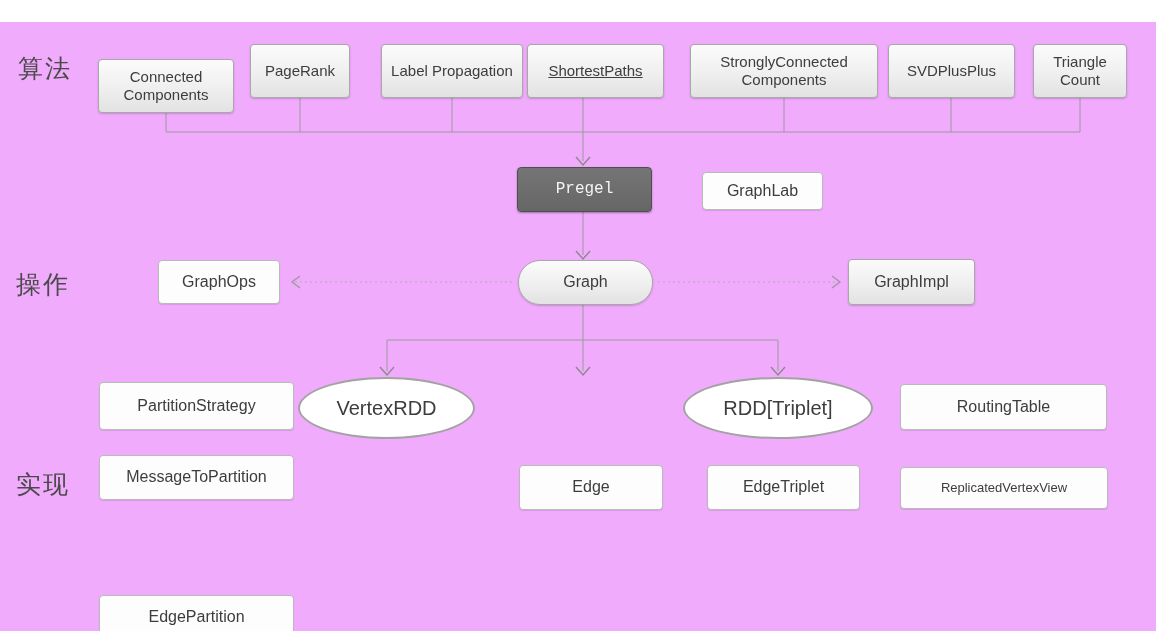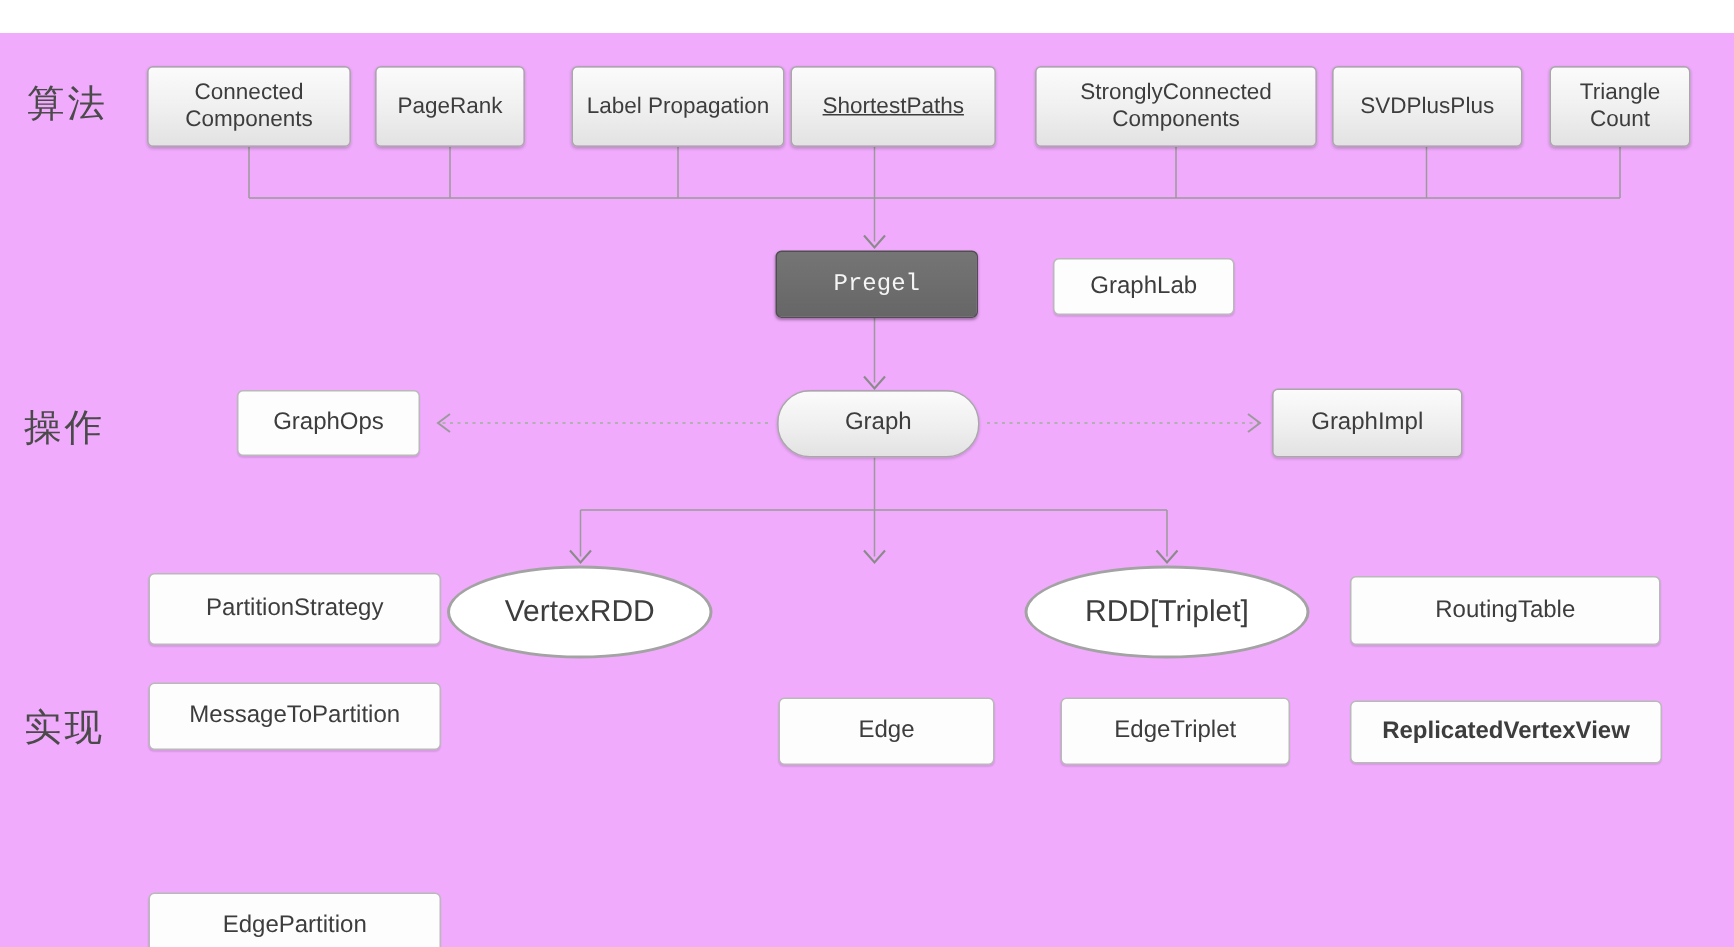--- a/index.html
+++ b/index.html
@@ -79,21 +79,21 @@
     <g stroke="#9a9a9a" stroke-width="1.3" fill="none">
       <path d="M300 254 L292 260 L300 266"></path>
       <path d="M832 254 L840 260 L832 266"></path>
     </g>
   </svg>
 
   <div class="row-label" style="left:18px;top:30px;">算法</div>
   <div class="row-label" style="left:16px;top:246px;">操作</div>
   <div class="row-label" style="left:16px;top:446px;">实现</div>
 
-  <div class="box" style="left:98px;top:22px;width:136px;height:54px;">Connected Components</div>
+  <div class="box" style="left:98px;top:37px;width:136px;height:54px;">Connected Components</div>
   <div class="box" style="left:250px;top:22px;width:100px;height:54px;">PageRank</div>
   <div class="box" style="left:381px;top:22px;width:142px;height:54px;">Label Propagation</div>
   <div class="box" style="left:527px;top:22px;width:137px;height:54px;text-decoration:underline;">ShortestPaths</div>
   <div class="box" style="left:690px;top:22px;width:188px;height:54px;">StronglyConnected Components</div>
   <div class="box" style="left:888px;top:22px;width:127px;height:54px;">SVDPlusPlus</div>
   <div class="box" style="left:1033px;top:22px;width:94px;height:54px;">Triangle Count</div>
 
   <div class="box dark" style="left:517px;top:145px;width:135px;height:45px;">Pregel</div>
   <div class="box plain" style="left:702px;top:150px;width:121px;height:38px;font-size:16px;">GraphLab</div>
 
@@ -105,15 +105,15 @@
   <div class="ellipse" style="left:683px;top:355px;width:190px;height:62px;">RDD[Triplet]</div>
 
   <div class="box plain" style="left:99px;top:360px;width:195px;height:48px;font-size:16px;">PartitionStrategy</div>
   <div class="box plain" style="left:99px;top:433px;width:195px;height:45px;font-size:16px;">MessageToPartition</div>
   <div class="box plain" style="left:99px;top:573px;width:195px;height:45px;font-size:16px;">EdgePartition</div>
 
   <div class="box plain" style="left:519px;top:443px;width:144px;height:45px;font-size:16px;">Edge</div>
   <div class="box plain" style="left:707px;top:443px;width:153px;height:45px;font-size:16px;">EdgeTriplet</div>
 
   <div class="box plain" style="left:900px;top:362px;width:207px;height:46px;font-size:16px;">RoutingTable</div>
-  <div class="box plain" style="left:900px;top:445px;width:208px;height:42px;font-size:16px;font-weight:bold;">ReplicatedVertexView</div>
+  <div class="box plain" style="left:900px;top:445px;width:208px;height:42px;font-size:13px;">ReplicatedVertexView</div>
 
 </div>
 
 </body></html>

